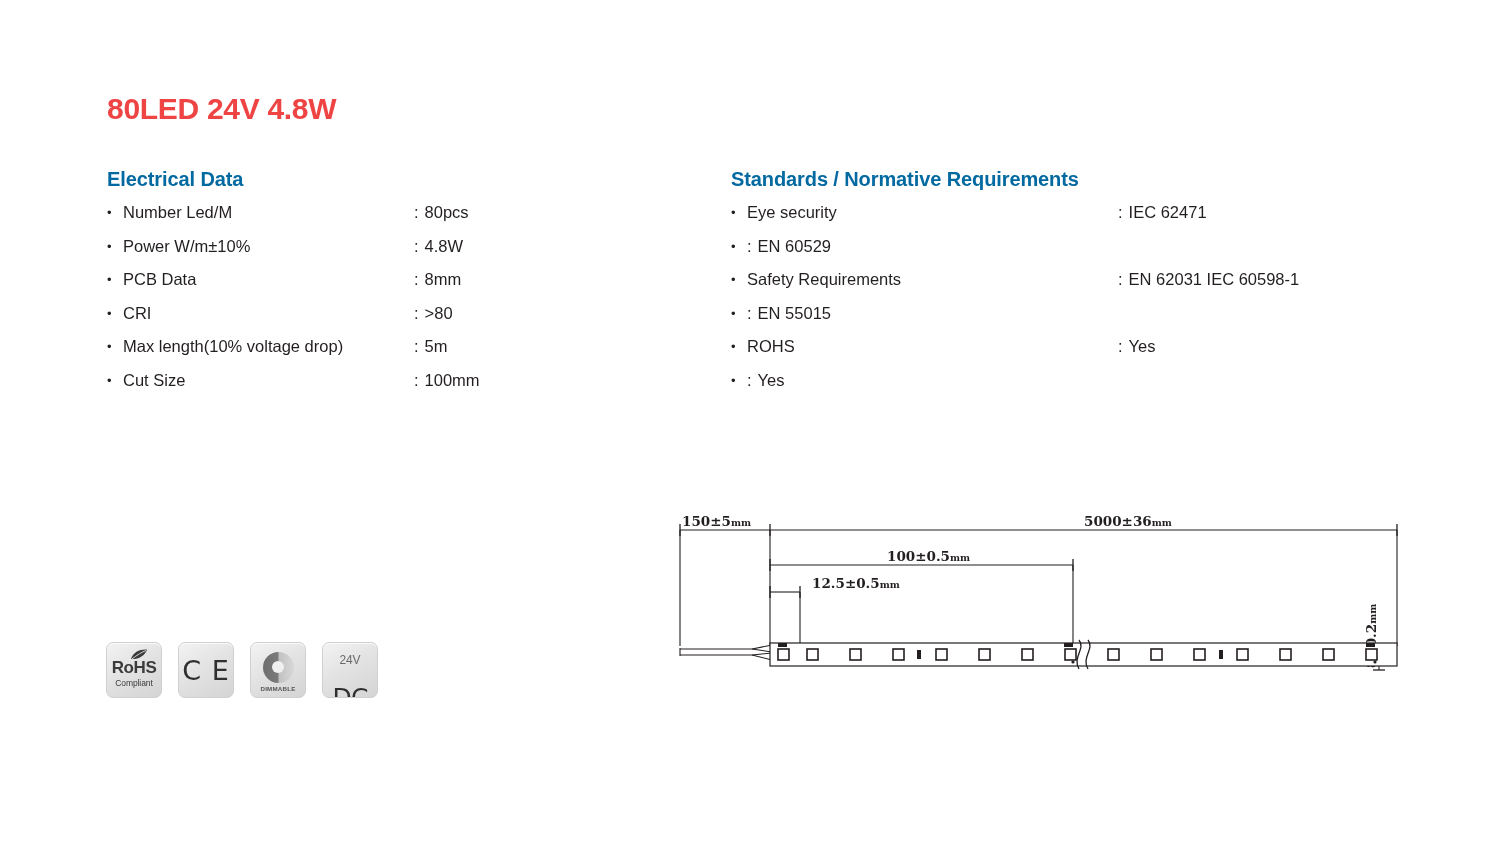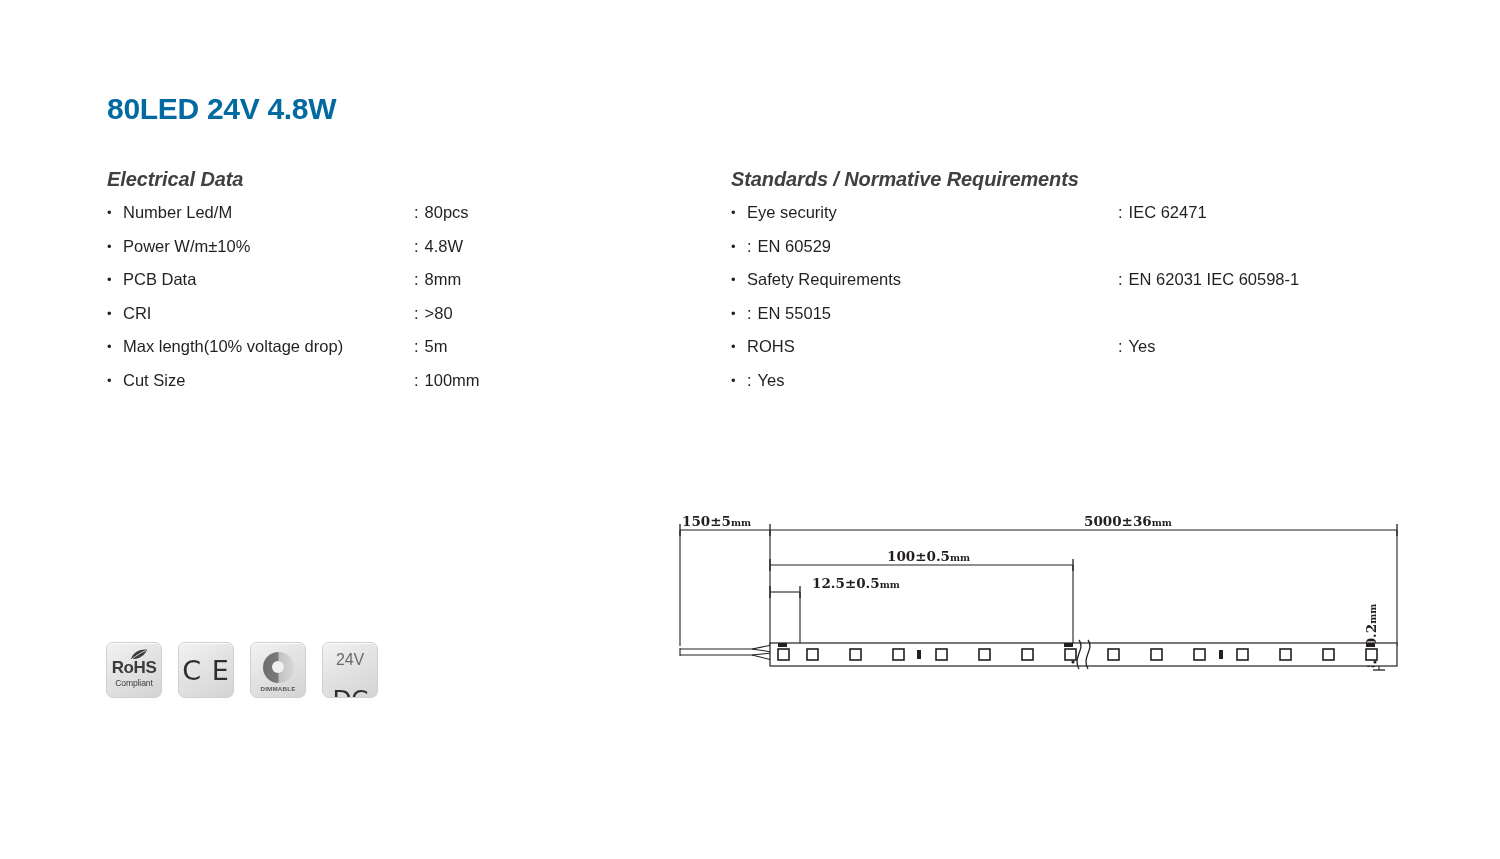--- a/index.html
+++ b/index.html
@@ -18,39 +18,38 @@
   }
 
   
   .page-title {
     position: absolute;
     left: 107px;
     top: 92px;
     font-size: 30px;
     font-weight: 700;
     letter-spacing: -0.3px;
-    color: #0369a1;
+    color: #ef4444;
     white-space: nowrap;
   }
 
   
   .spec-block {
     position: absolute;
   }
   .spec-block.left  { left: 107px; top: 168px; }
   .spec-block.right { left: 731px; top: 168px; }
 
   .spec-heading {
     font-size: 20px;
     font-weight: 700;
-    color: #404040;
+    color: #0369a1;
     margin: 0 0 12px 0;
     white-space: nowrap;
     letter-spacing: -0.1px;
-    font-style: italic;
   }
 
   .spec-list {
     list-style: none;
     margin: 0;
     padding: 0;
   }
   .spec-row {
     display: flex;
     align-items: baseline;
@@ -172,21 +171,21 @@
     text-align: center;
     font-size: 6.2px;
     font-weight: 700;
     color: #555;
     letter-spacing: 0.2px;
   }
 
   
   .badge-dc .dc-stack { text-align: center; line-height: 1; }
   .badge-dc .dc-volt {
-    font-size: 16px;
+    font-size: 12px;
     color: #6a6a6a;
     font-weight: 400;
     letter-spacing: -0.2px;
     margin-top: 24px;
   }
   .badge-dc .dc-main {
     font-size: 25px;
     color: #2e2e2e;
     font-weight: 400;
     letter-spacing: -0.8px;

